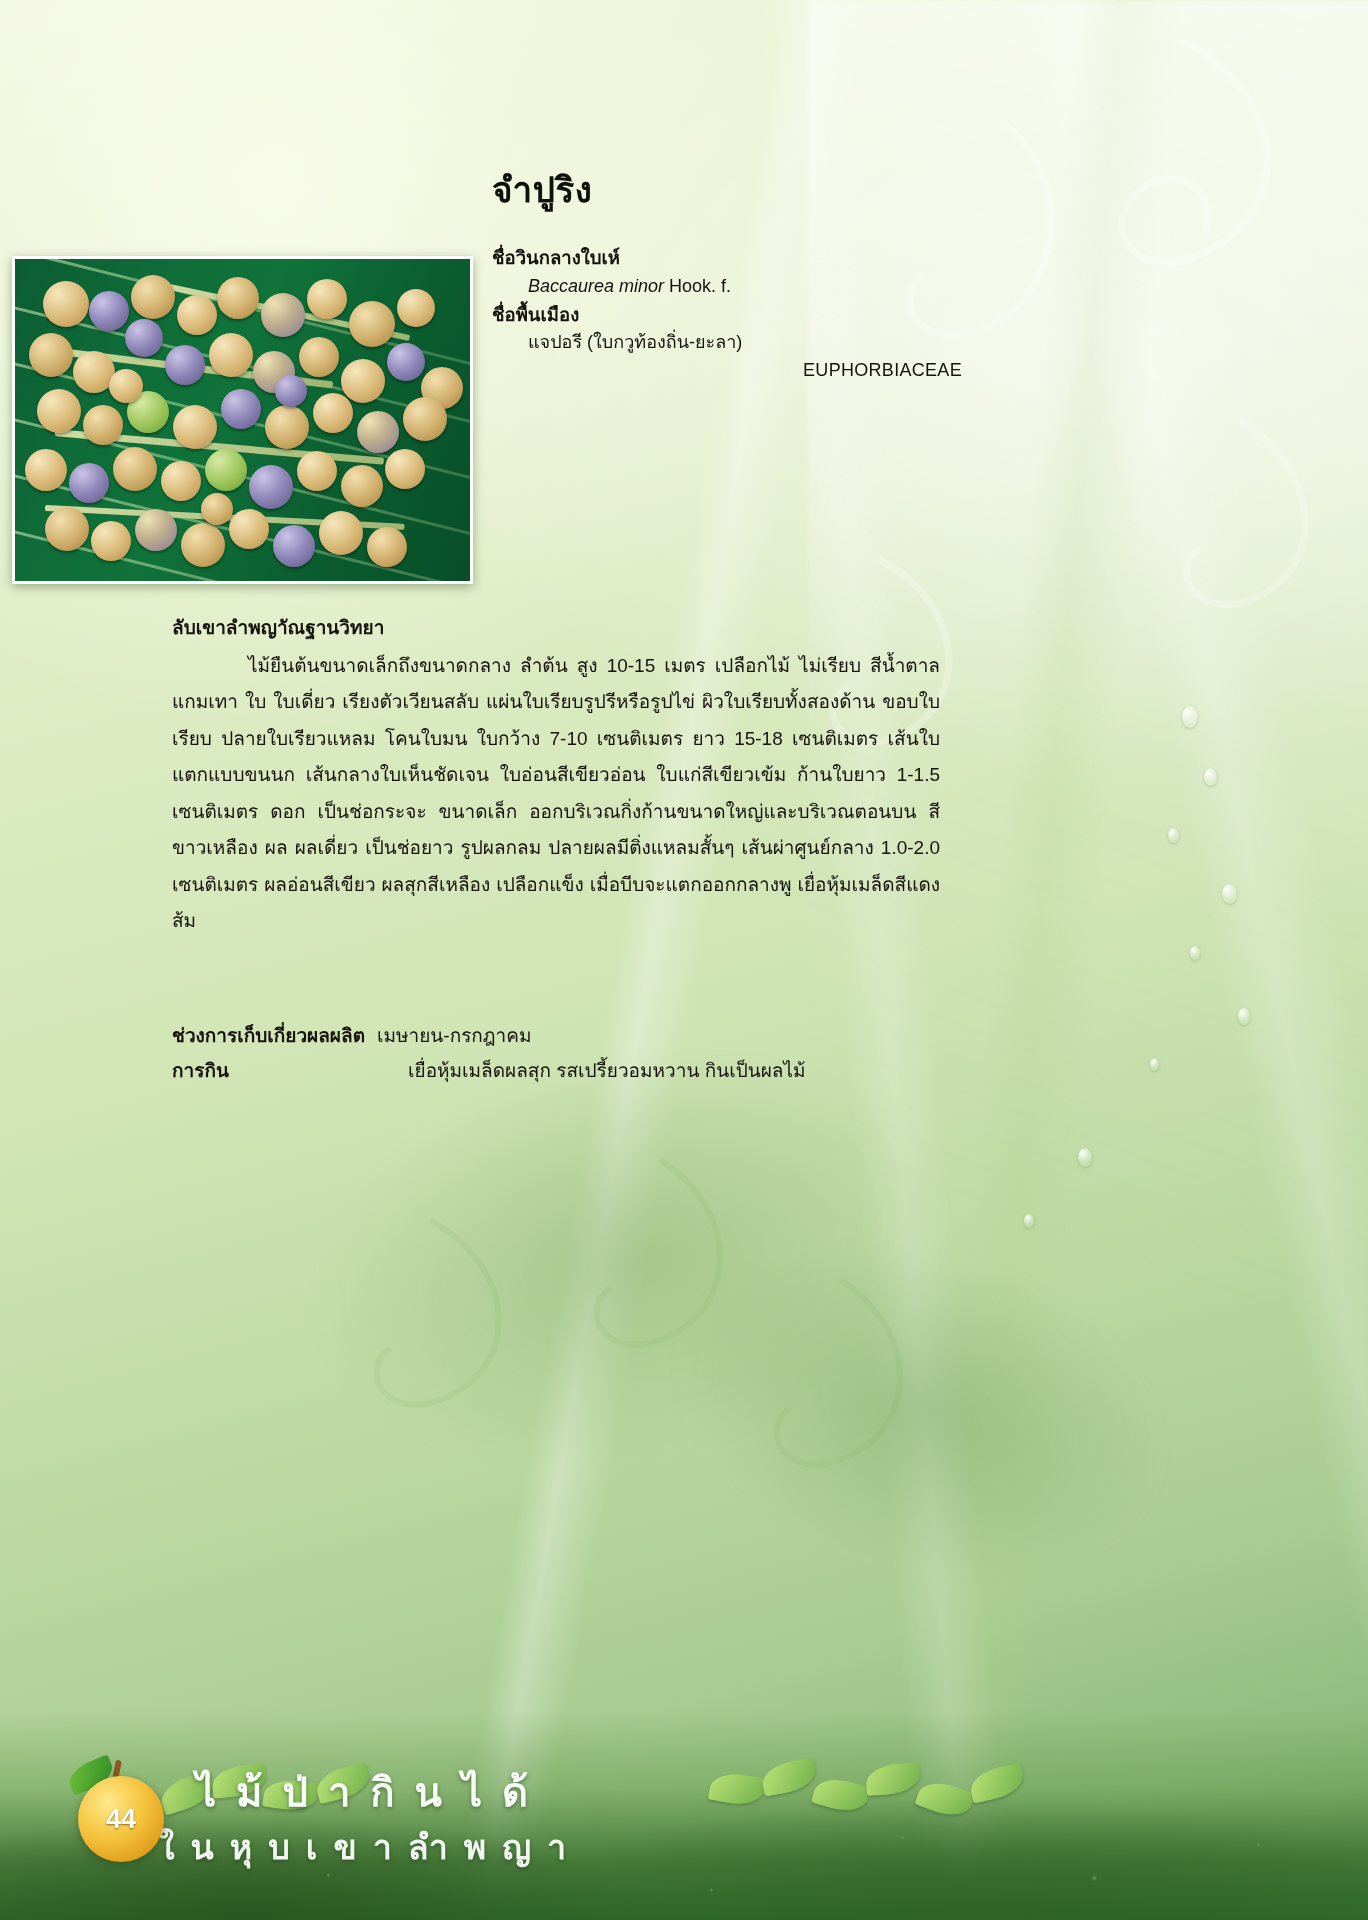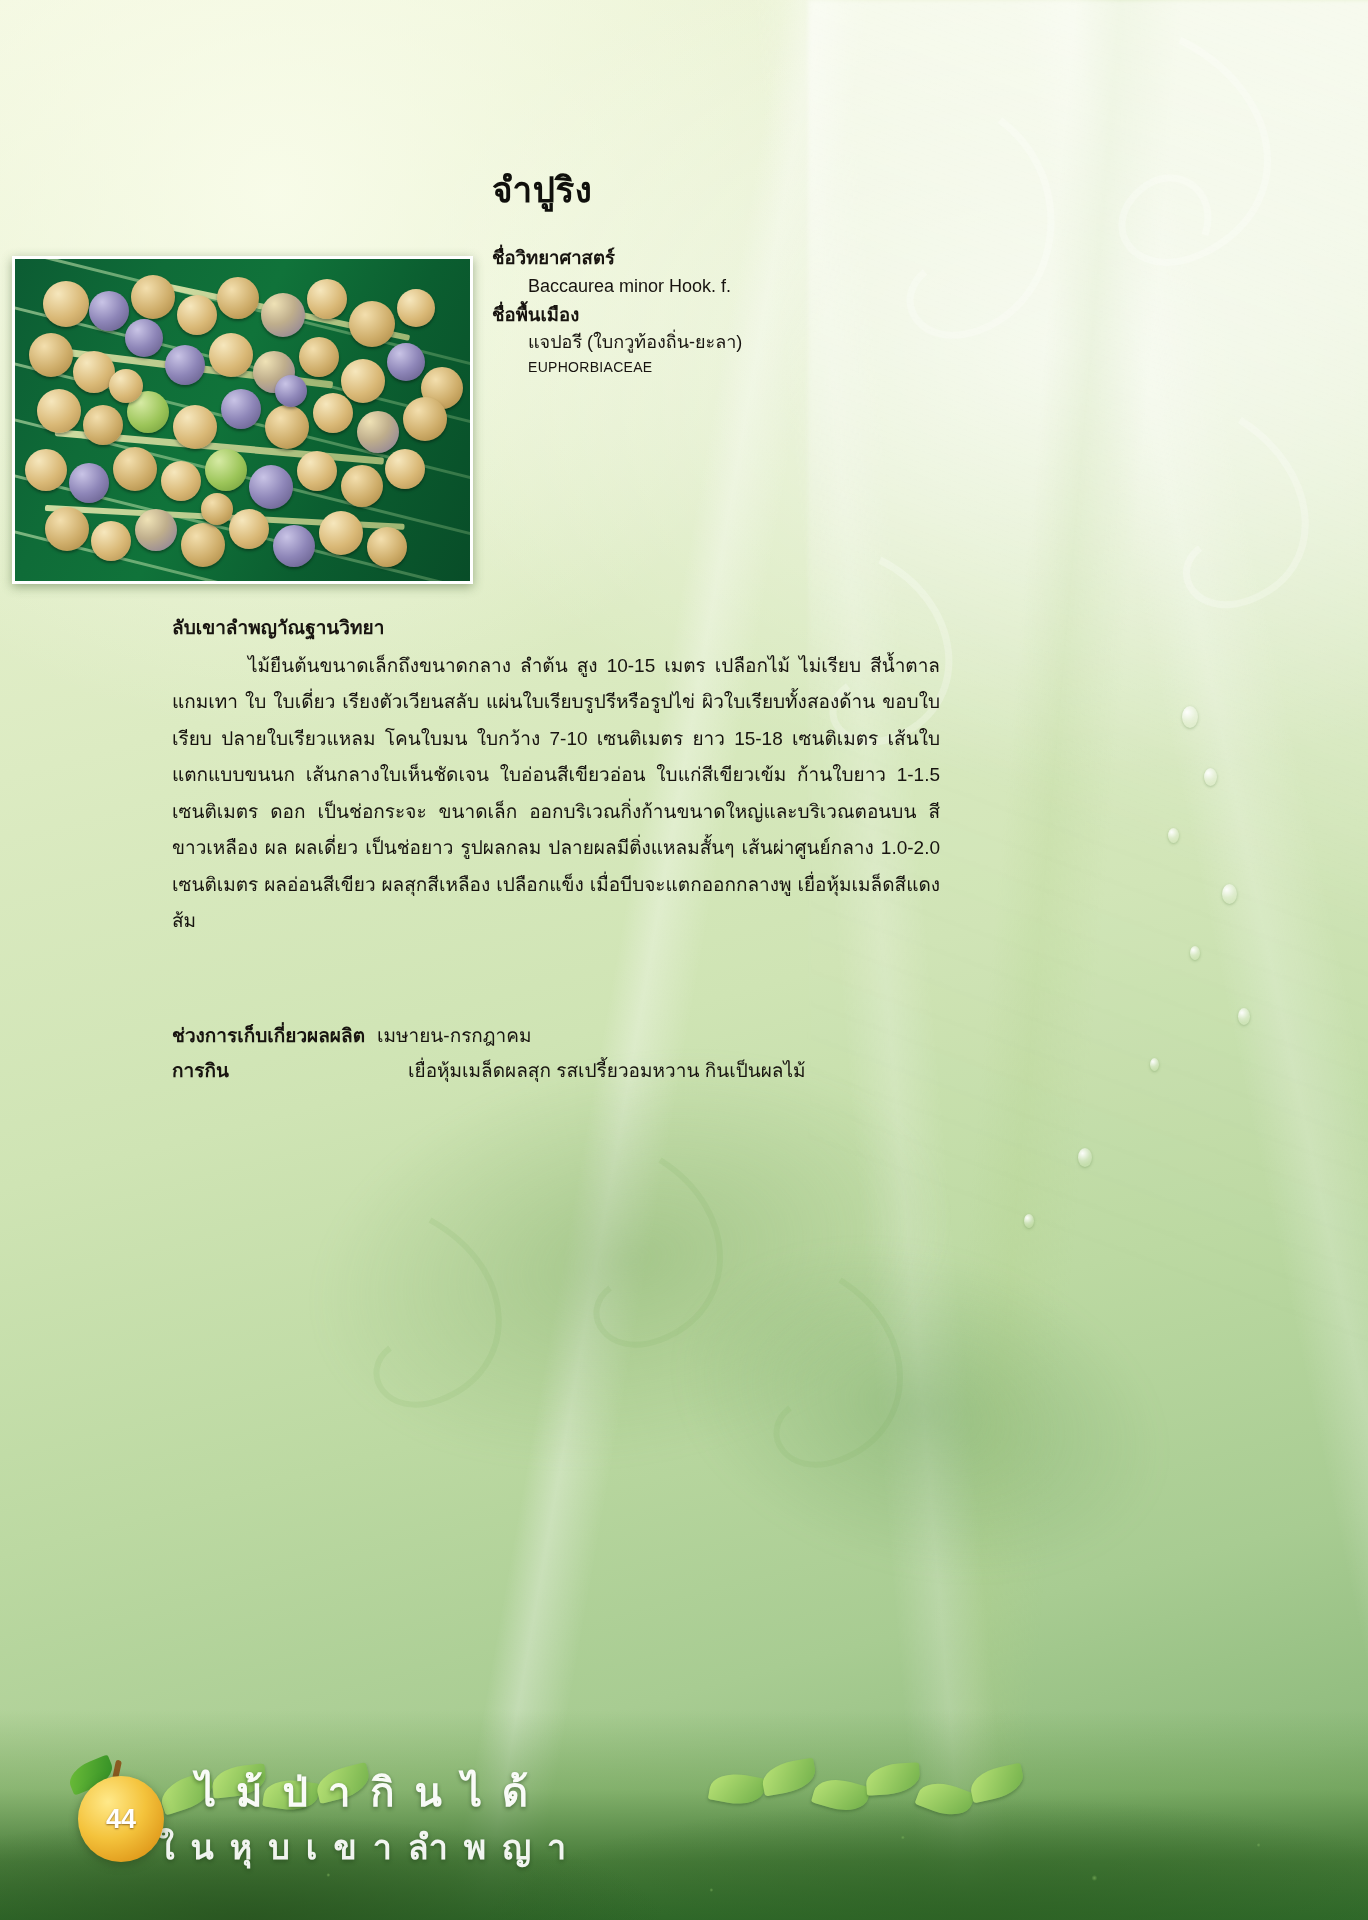--- a/index.html
+++ b/index.html
@@ -146,23 +146,23 @@
   }
   .header-block {
     position: absolute;
     left: 492px; top: 244px;
     width: 470px;
     font-size: 18.5px;
     line-height: 1.55;
   }
   .hdr-label { font-weight: bold; font-size: 18.5px; }
   .hdr-value { padding-left: 36px; font-size: 18px; }
-  .sci-name { }
+  .sci-name { font-style: italic; }
   .sci-auth { font-style: normal; }
-  .family { font-size: 14px; letter-spacing: .3px; }
+  .family { font-size: 18px; letter-spacing: .3px; text-align: right; }
 
   .section-title {
     position: absolute;
     left: 172px; top: 612px;
     font-size: 19px;
     font-weight: bold;
   }
   .body-text {
     position: absolute;
     left: 172px; top: 648px;
@@ -362,21 +362,21 @@
       <div class="berry b-pur" style="left:260px; top:116px; width:32px; height:32px;"></div>
       <div class="berry b-tan2" style="left:186px; top:234px; width:32px; height:32px;"></div>
     </div>
   </div>
 
   <div class="content">
 
     <div class="title">จำปูริง</div>
 
     <div class="header-block">
-      <div class="hdr-label">ชื่อวิทยาศาสตร์</div>
+      <div class="hdr-label">ชื่อวินกลางใบเห์</div>
       <div class="hdr-value">
         <span class="sci-name">Baccaurea minor</span>
         <span class="sci-auth">Hook. f.</span>
       </div>
       <div class="hdr-label">ชื่อพื้นเมือง</div>
       <div class="hdr-value">แจปอรี (ใบกวูท้องถิ่น-ยะลา)</div>
       <div class="hdr-value family">EUPHORBIACEAE</div>
     </div>
 
     <div class="section-title">ลับเขาลำพญาัณฐานวิทยา</div>

